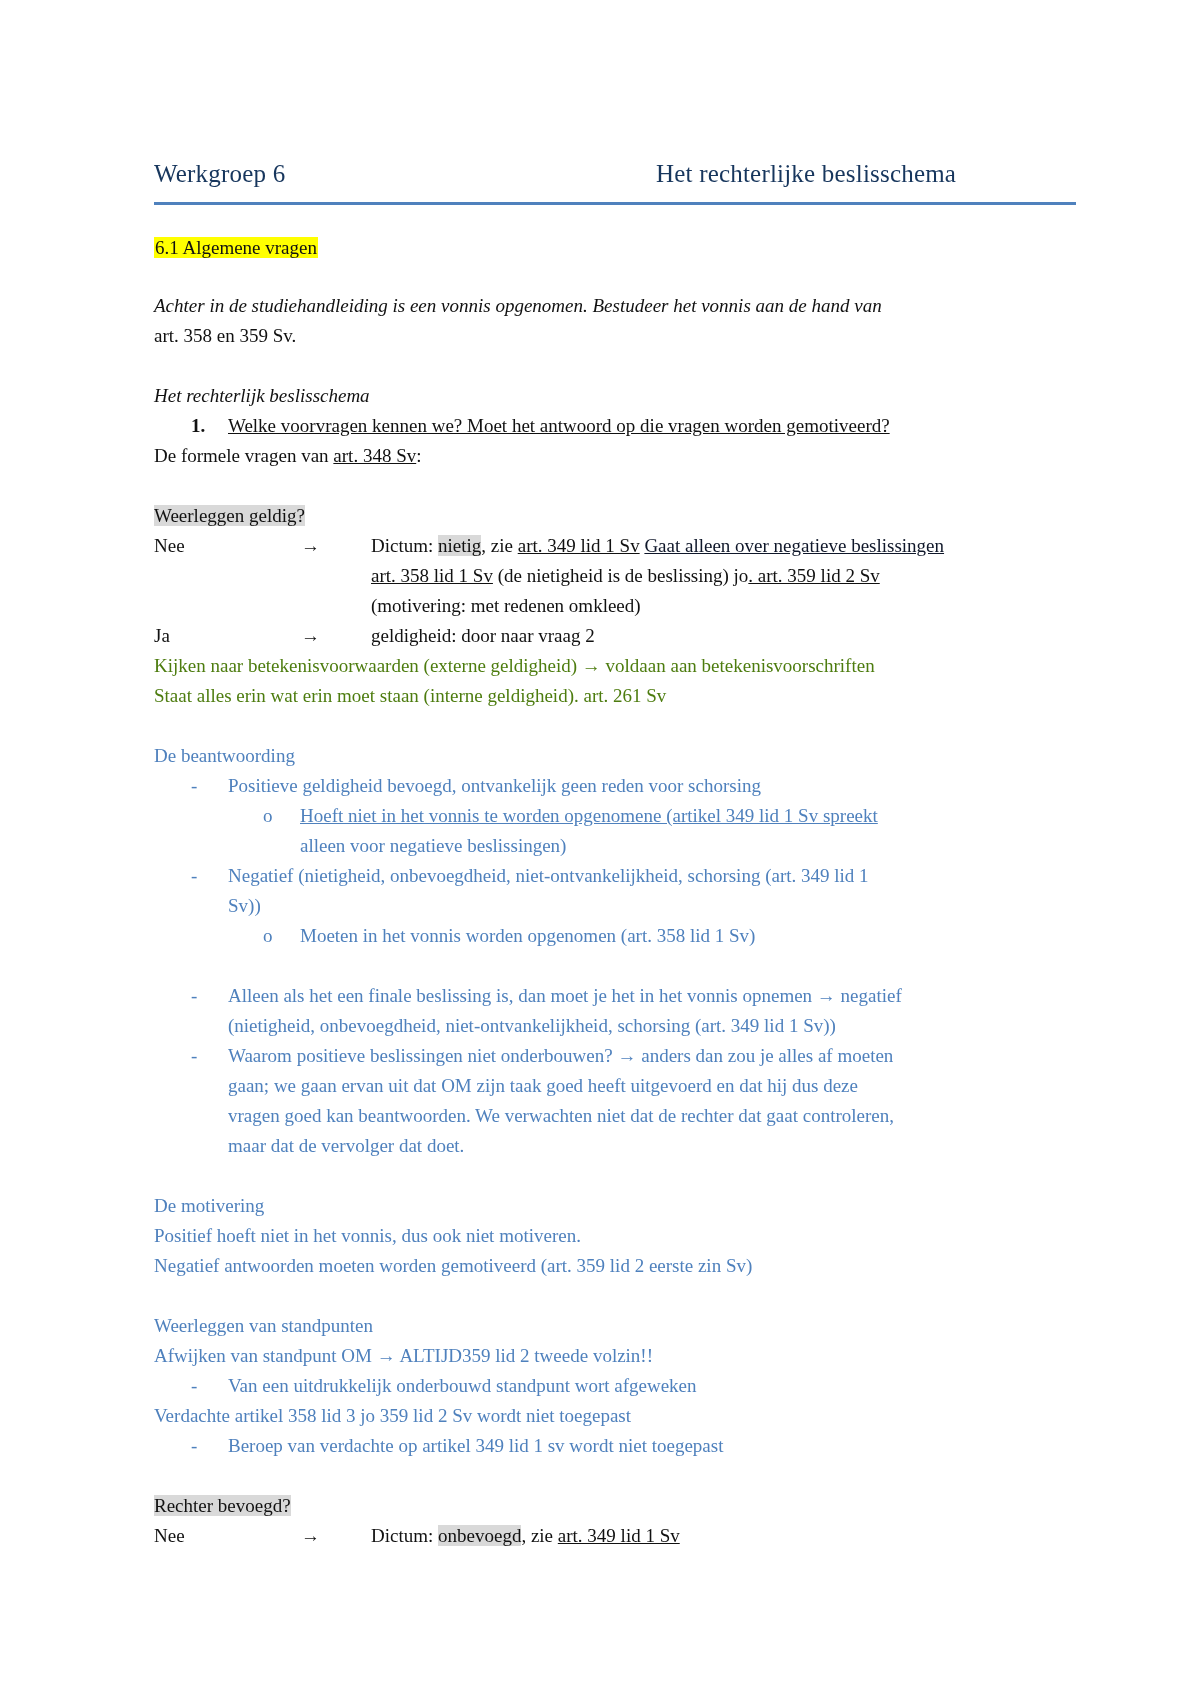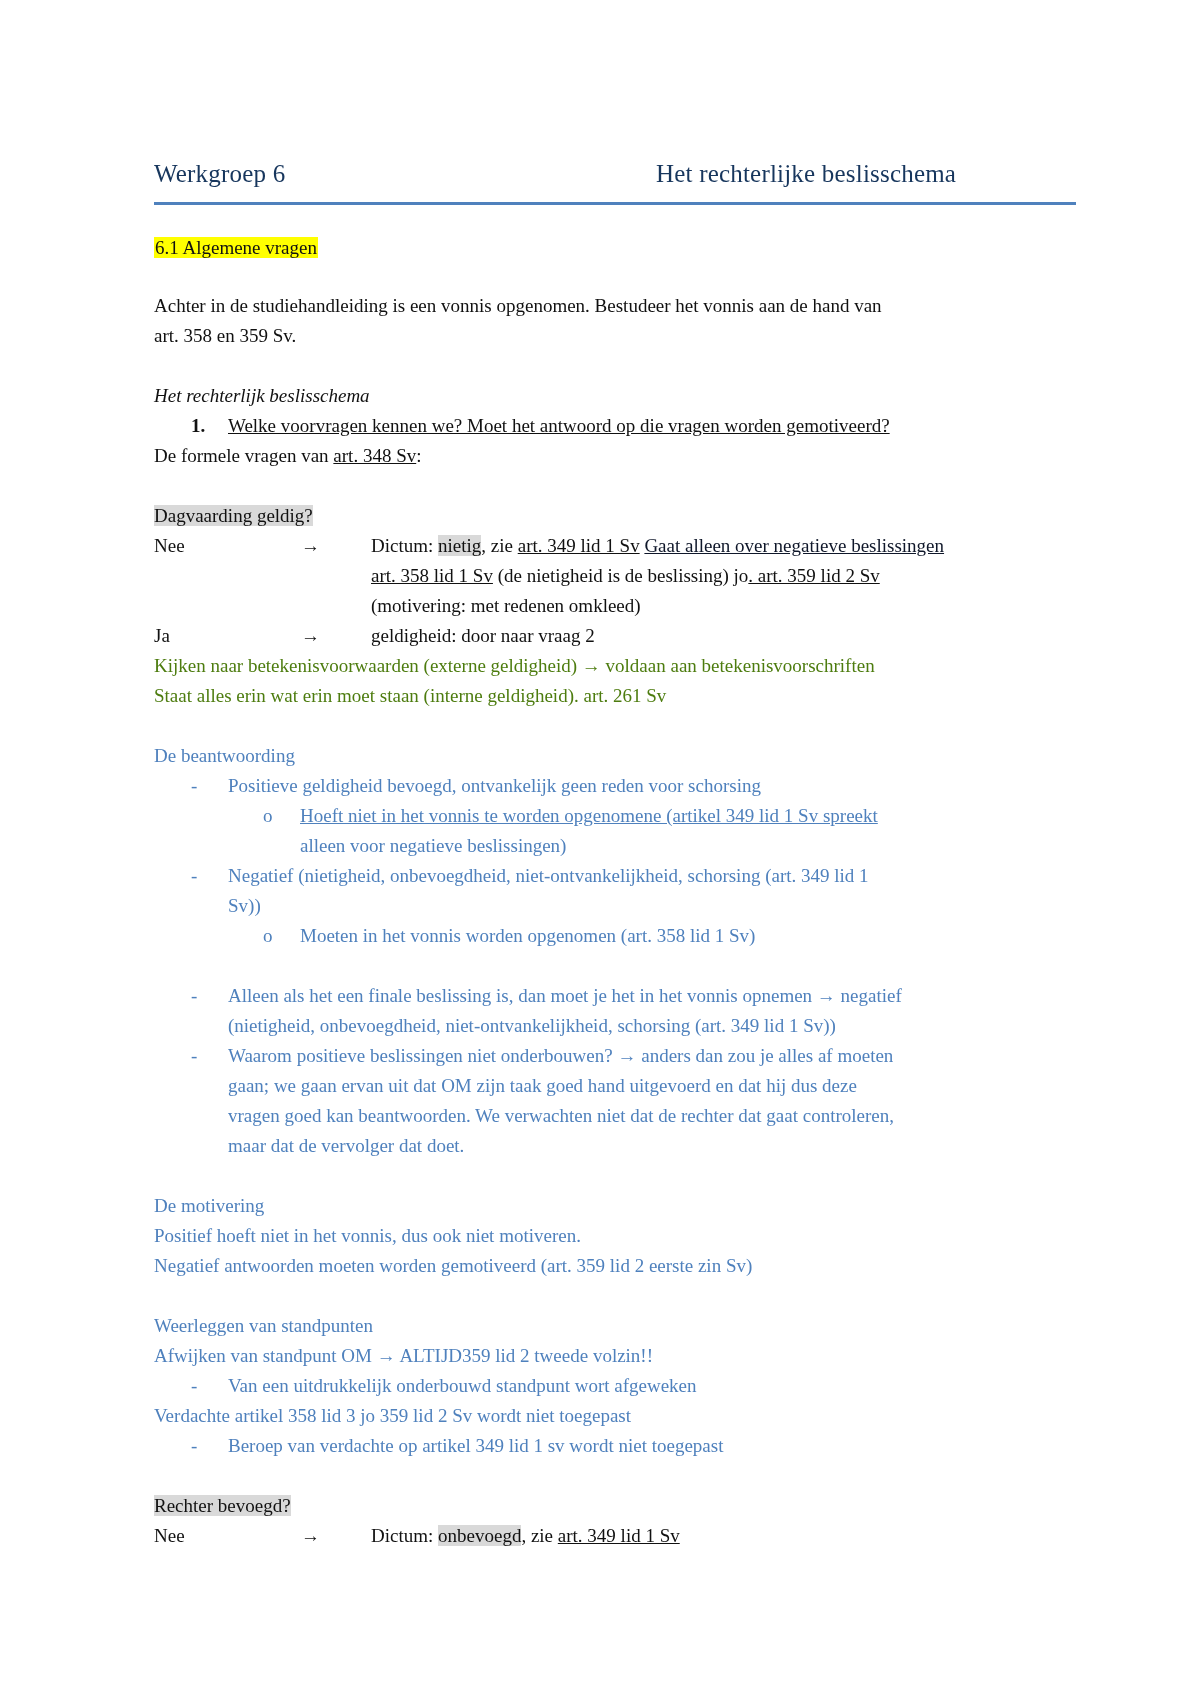--- a/index.html
+++ b/index.html
@@ -32,36 +32,36 @@
 
   <div class="header">
     <span class="left">Werkgroep 6</span>
     <span class="right">Het rechterlijke beslisschema</span>
   </div>
 
   <div class="line" style="top:220px;">
     <span class="hl-yellow">6.1 Algemene vragen</span>
   </div>
 
-  <div class="line" style="top:278px;">Achter in de studiehandleiding is een vonnis opgenomen. Bestudeer het vonnis aan de hand van</div>
+  <div class="line" style="top:278px;font-style:italic;">Achter in de studiehandleiding is een vonnis opgenomen. Bestudeer het vonnis aan de hand van</div>
   <div class="line" style="top:308px;">art. 358 en 359 Sv.</div>
 
   <div class="line italic" style="top:368px;">Het rechterlijk beslisschema</div>
 
   <div class="line" style="top:398px; left:180px;">
     <span class="bold">1.</span>
     <span class="u" style="position:absolute; left:37px;">Welke voorvragen kennen we? Moet het antwoord op die vragen worden gemotiveerd?</span>
   </div>
 
   <div class="line" style="top:428px;">
     <span>De formele vragen van </span><span class="u">art. 348 Sv</span><span>:</span>
   </div>
 
   <div class="line" style="top:488px;">
-    <span class="hl-gray">Dagvaarding geldig?</span>
+    <span class="hl-gray">Weerleggen geldig?</span>
   </div>
 
   <div class="line" style="top:518px; width:940px;">
     <span>Nee</span>
     <span class="arrow" style="left:147px;">→</span>
     <span class="col2" style="left:217px;">
       <span>Dictum: </span><span class="hl-gray">nietig</span><span>, zie </span><span class="u">art. 349 lid 1 Sv</span>
       <span class="link">Gaat alleen over negatieve beslissingen</span>
     </span>
   </div>
@@ -104,21 +104,21 @@
 
   <div class="line blue" style="top:968px; left:180px;">
     <span>-</span>
     <span style="position:absolute; left:37px;">Alleen als het een finale beslissing is, dan moet je het in het vonnis opnemen → negatief</span>
   </div>
   <div class="line blue" style="top:998px; left:217px;">(nietigheid, onbevoegdheid,  niet-ontvankelijkheid, schorsing (art. 349 lid 1 Sv))</div>
   <div class="line blue" style="top:1028px; left:180px;">
     <span>-</span>
     <span style="position:absolute; left:37px;">Waarom positieve beslissingen niet onderbouwen? → anders dan zou je alles af moeten</span>
   </div>
-  <div class="line blue" style="top:1058px; left:217px;">gaan; we gaan ervan uit dat OM zijn taak goed hand uitgevoerd en dat hij dus deze</div>
+  <div class="line blue" style="top:1058px; left:217px;">gaan; we gaan ervan uit dat OM zijn taak goed heeft uitgevoerd en dat hij dus deze</div>
   <div class="line blue" style="top:1088px; left:217px;">vragen goed kan beantwoorden. We verwachten niet dat de rechter dat gaat controleren,</div>
   <div class="line blue" style="top:1118px; left:217px;">maar dat de vervolger dat doet.</div>
 
   <div class="line blue" style="top:1178px;">De motivering</div>
   <div class="line blue" style="top:1208px;">Positief hoeft niet in het vonnis, dus ook niet motiveren.</div>
   <div class="line blue" style="top:1238px;text-align:center;">Negatief antwoorden moeten worden gemotiveerd (art. 359 lid 2 eerste zin Sv)</div>
 
   <div class="line blue" style="top:1298px;">Weerleggen van standpunten</div>
   <div class="line blue" style="top:1328px;text-align:right;">Afwijken van standpunt OM → ALTIJD359 lid 2 tweede volzin!!</div>
   <div class="line blue" style="top:1358px; left:180px;">

